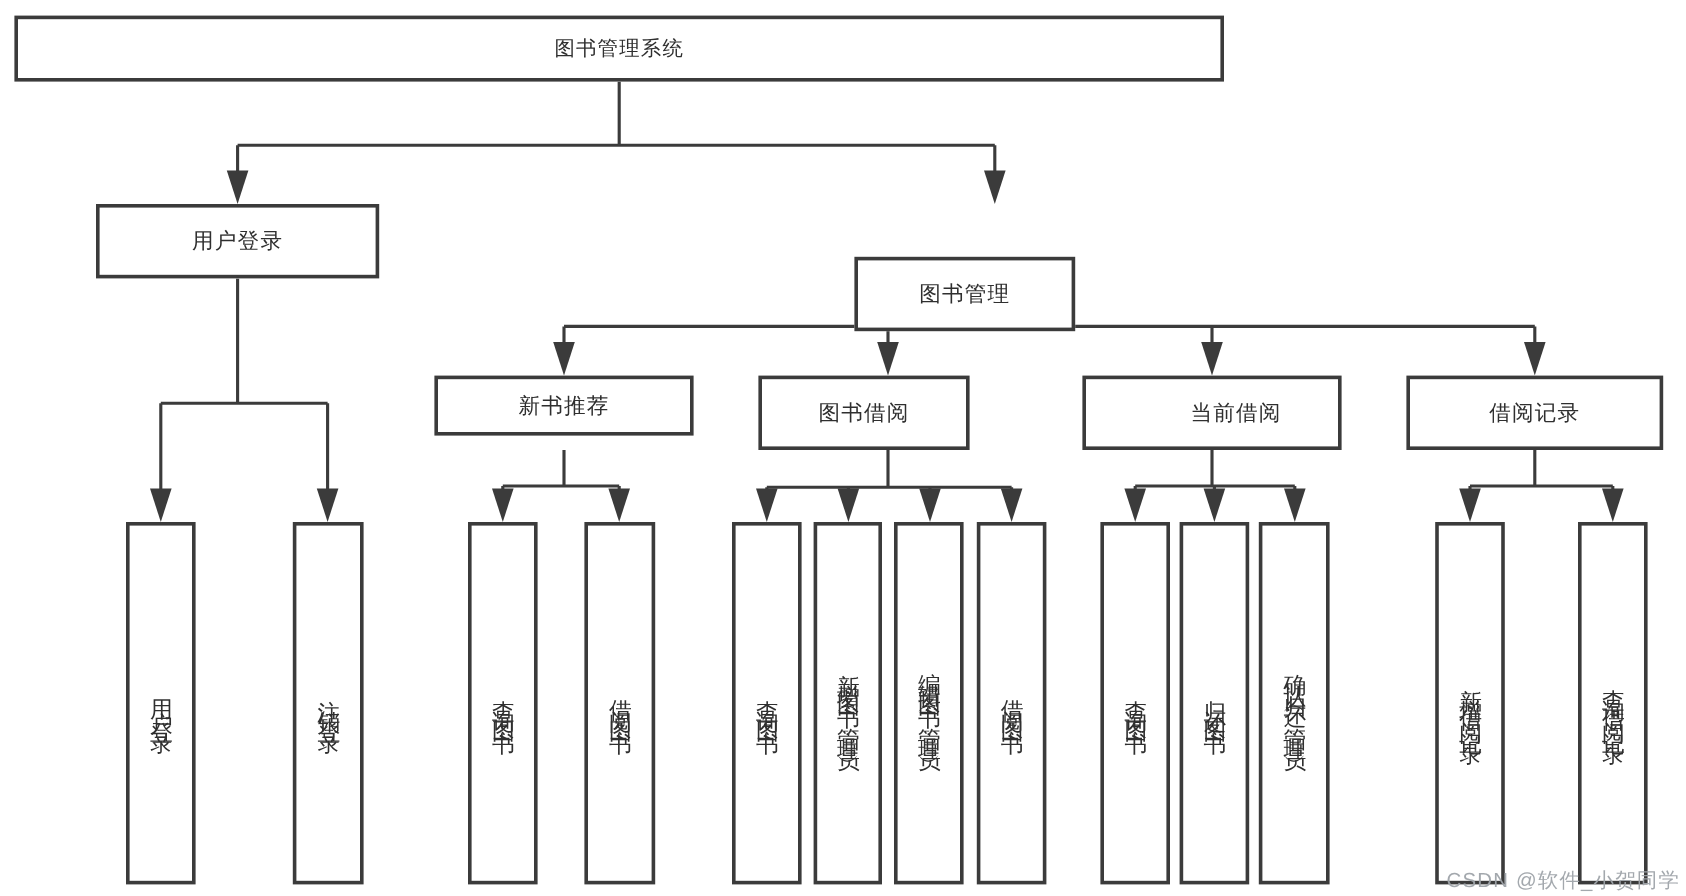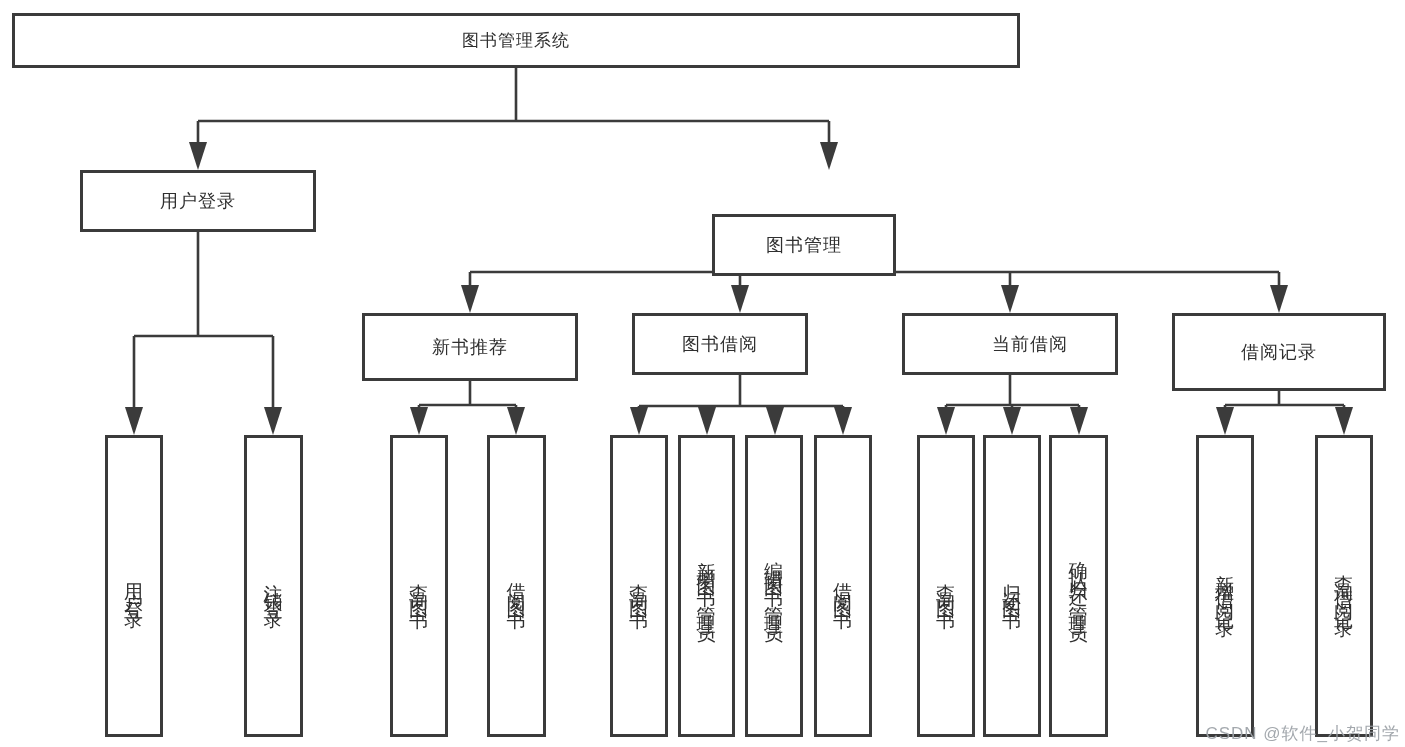--- a/index.html
+++ b/index.html
@@ -68,24 +68,24 @@
     <use href="#arrow" x="1079" y="435"></use>
     <use href="#arrow" x="1225" y="435"></use>
     <use href="#arrow" x="1344" y="435"></use>
   </svg>
 
   <div class="node h root-node" style="left:12px; top:13px; width:1008px; height:55px;">图书管理系统</div>
 
   <div class="node h" style="left:80px; top:170px; width:236px; height:62px;">用户登录</div>
   <div class="node h" style="left:712px; top:170px; width:184px; height:62px;margin-top:44px;">图书管理</div>
 
-  <div class="node h" style="left:362px; top:313px; width:216px; height:68px;">新书推荐</div>
+  <div class="node h" style="left:362px; top:313px; width:216px; height:50px;">新书推荐</div>
   <div class="node h" style="left:632px; top:313px; width:176px; height:62px;">图书借阅</div>
   <div class="node h" style="left:902px; top:313px; width:216px; height:62px;padding-left:40px;">当前借阅</div>
-  <div class="node h" style="left:1172px; top:313px; width:214px; height:78px;">借阅记录</div>
+  <div class="node h" style="left:1172px; top:313px; width:214px; height:62px;">借阅记录</div>
 
   <div class="node v" style="left:105px; top:435px; width:58px; height:302px;">用户登录</div>
   <div class="node v" style="left:244px; top:435px; width:59px; height:302px;">注销登录</div>
 
   <div class="node v" style="left:390px; top:435px; width:58px; height:302px;">查询图书</div>
   <div class="node v" style="left:487px; top:435px; width:59px; height:302px;">借阅图书</div>
 
   <div class="node v" style="left:610px; top:435px; width:58px; height:302px;">查询图书</div>
   <div class="node v" style="left:678px; top:435px; width:57px; height:302px;">新增图书（管理员）</div>
   <div class="node v" style="left:745px; top:435px; width:58px; height:302px;">编辑图书（管理员）</div>

